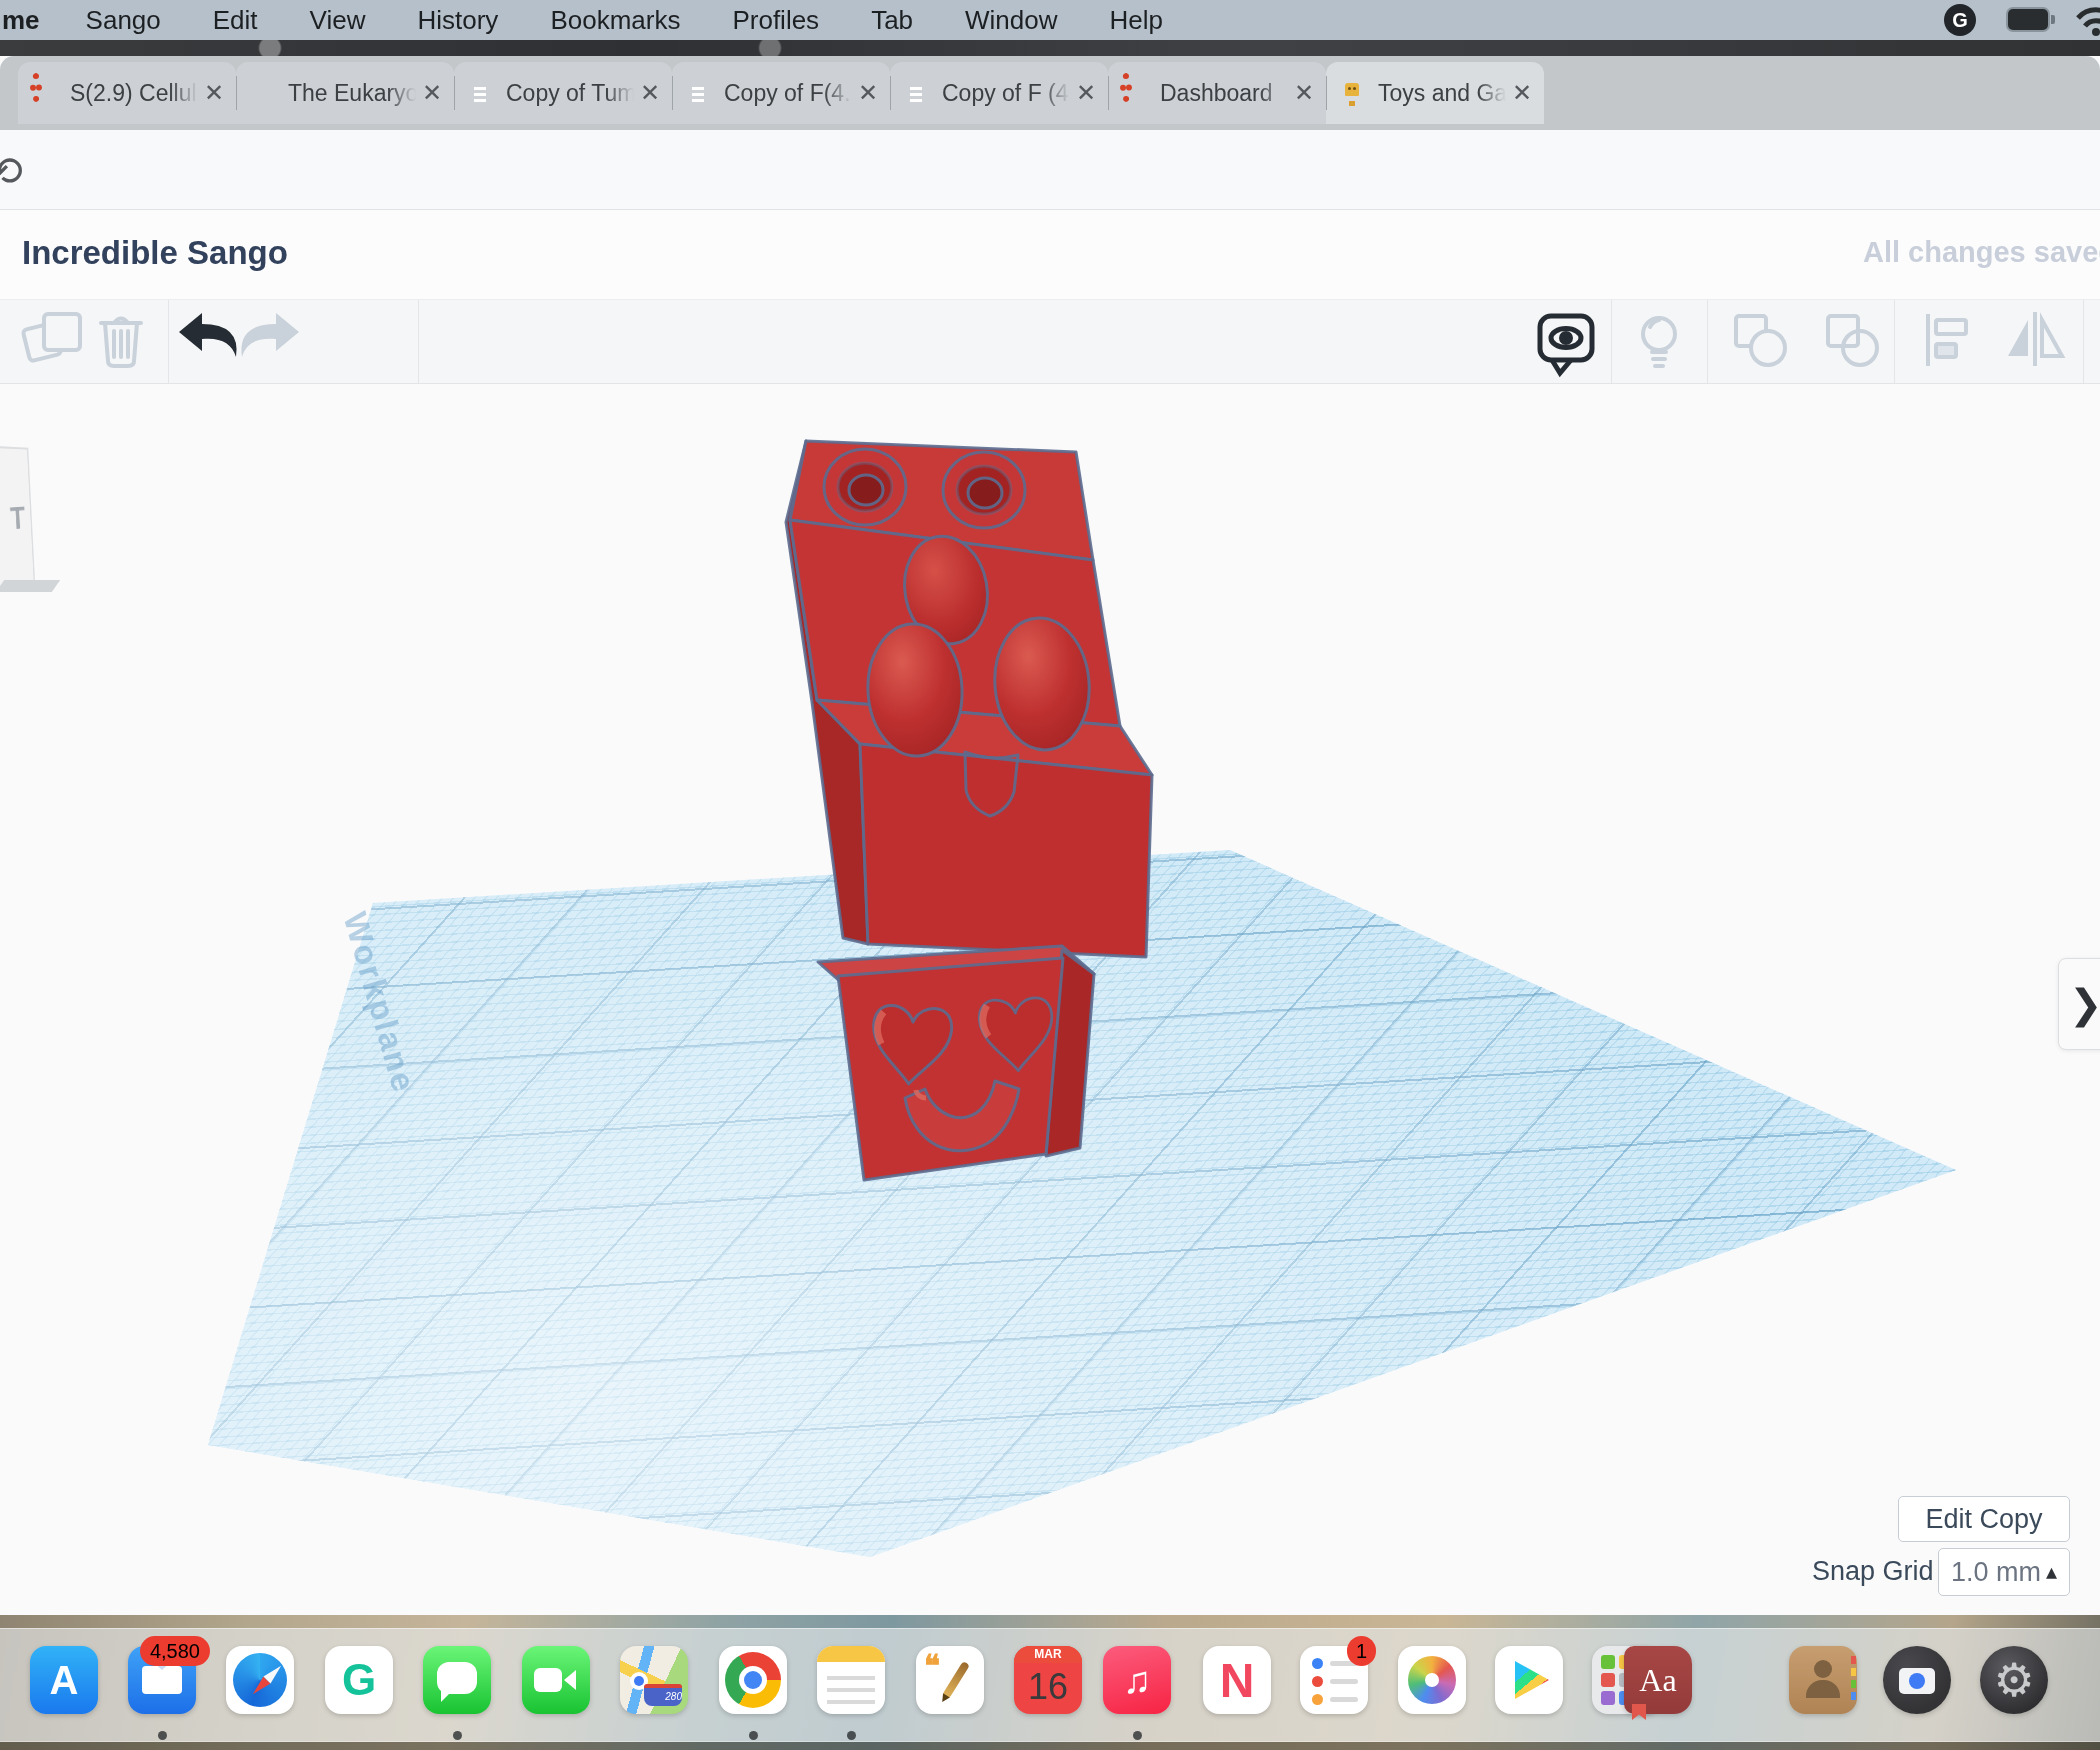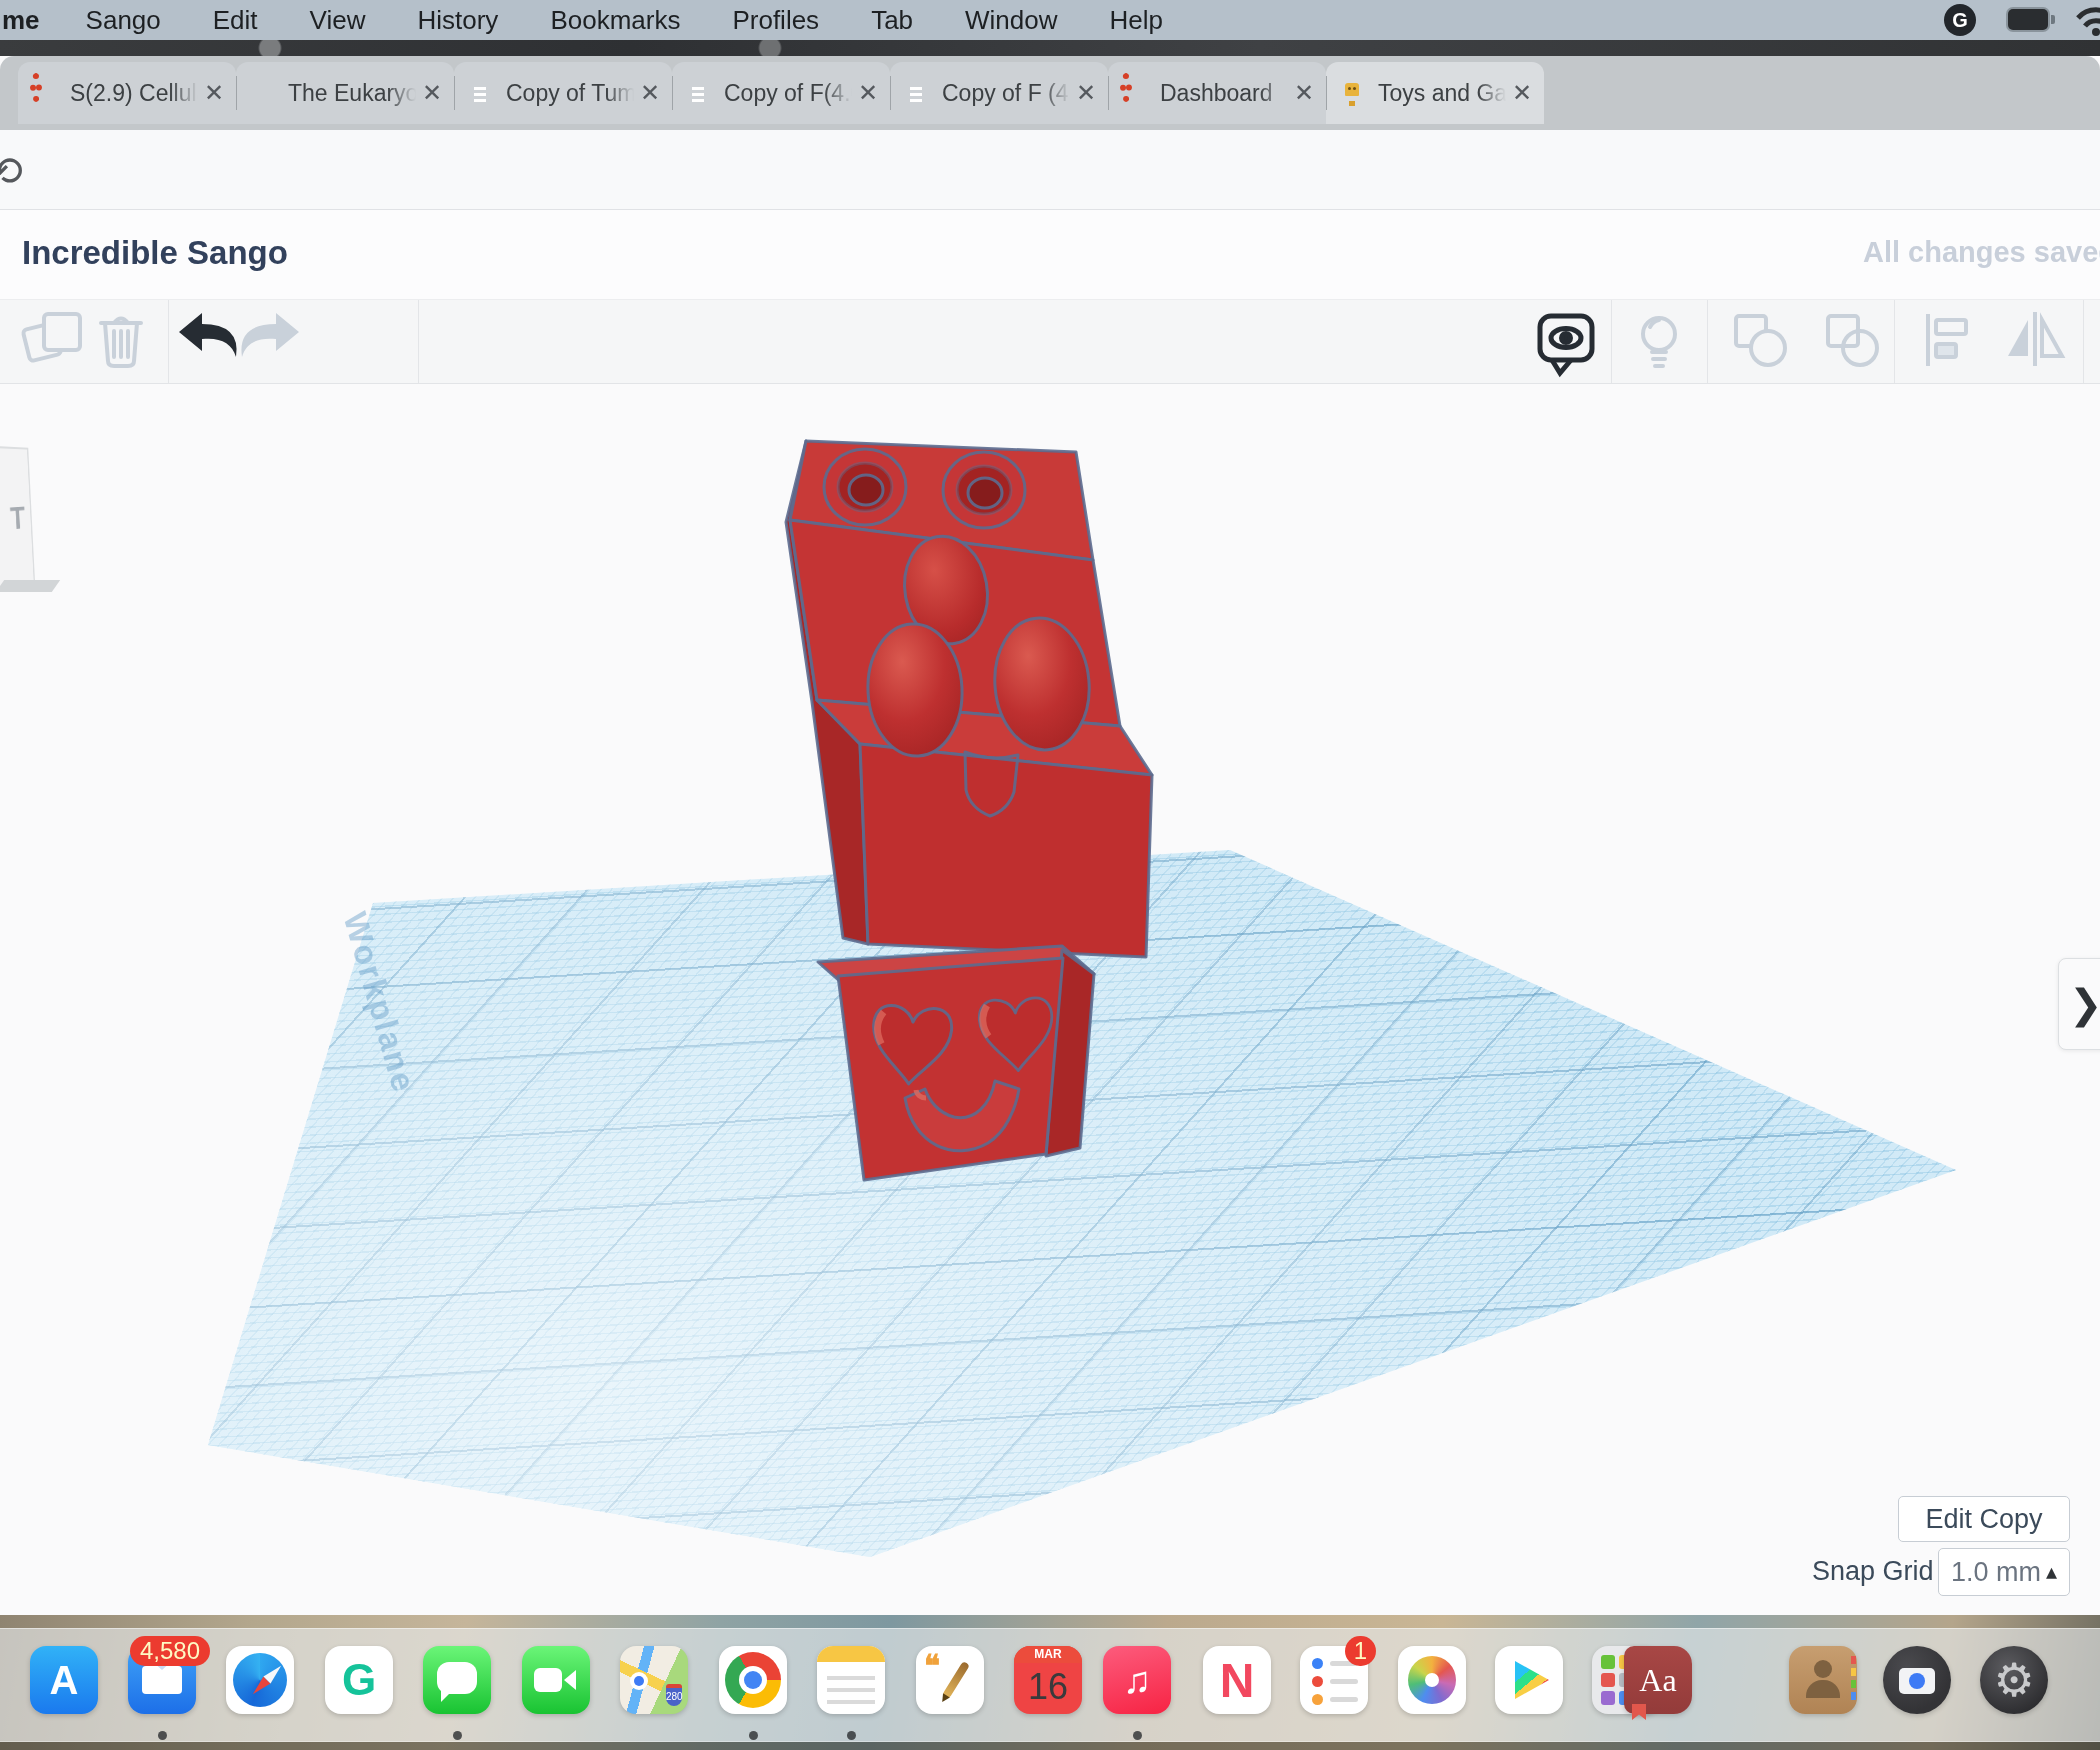--- a/index.html
+++ b/index.html
@@ -95,21 +95,21 @@
   #modelsvg{position:absolute;left:0;top:0;z-index:3;pointer-events:none;}
 
   
   #wallpaper{left:0;top:1615px;width:2100px;height:135px;
     background:linear-gradient(100deg,#8F8471 0%,#B3A78D 12%,#C5B59A 22%,#8FA3A4 34%,#7E98A0 42%,#BBA98D 55%,#C9B695 68%,#90A5A8 80%,#B4A58B 92%,#6C6A5E 100%);}
   #wallpaper:after{content:"";position:absolute;left:0;bottom:0;width:100%;height:8px;background:rgba(60,58,48,.55);}
   #dockbar{left:0;top:1628px;width:2100px;height:114px;background:rgba(233,235,237,.62);
            border-top:1px solid rgba(255,255,255,.5);border-bottom:1px solid rgba(255,255,255,.35);box-sizing:border-box;}
   .dkic{position:absolute;top:1646px;width:68px;height:68px;border-radius:16px;box-shadow:0 2px 5px rgba(0,0,0,.18);}
   .dkdot{position:absolute;top:1731px;width:9px;height:9px;border-radius:50%;background:rgba(40,42,45,.78);}
-  .badge{position:absolute;top:-10px;right:-14px;background:#EC3B2F;color:#fef9c3;font-size:24px;line-height:20px;
+  .badge{position:absolute;top:-10px;right:-14px;background:#EC3B2F;color:#000000;font-size:20px;line-height:20px;
          padding:5px 10px;border-radius:999px;white-space:nowrap;z-index:2;}
   .badge.sm{right:-8px;padding:5px 9px;}
   .cglyph{width:100%;height:100%;display:flex;align-items:center;justify-content:center;color:#fff;}
   
   .ic-appstore{background:linear-gradient(180deg,#31B2F7,#1A79EE);}
   .ic-appstore .cglyph{font-size:40px;font-weight:bold;}
   .ic-mail{background:linear-gradient(180deg,#3FA2F7,#1D6FE8);}
   .ic-mail .env{position:absolute;left:14px;top:20px;width:40px;height:28px;background:#fff;border-radius:4px;overflow:hidden;}
   .ic-mail .env:after{content:"";position:absolute;left:0;top:-14px;width:0;height:0;
       border:20px solid transparent;border-top:18px solid #C9DCF5;}
@@ -129,22 +129,22 @@
   .ic-ft{background:linear-gradient(180deg,#6BF578,#19C332);}
   .ic-ft .cam{position:absolute;left:12px;top:22px;width:28px;height:24px;background:#fff;border-radius:6px;}
   .ic-ft .cam:after{content:"";position:absolute;right:-14px;top:2px;border:10px solid transparent;border-right:12px solid #fff;border-left:none;}
   .ic-maps{background:
       linear-gradient(115deg,transparent 62%,#A8D97C 62%),
       linear-gradient(25deg,transparent 42%,#F7D14E 42% 54%,transparent 54%),
       linear-gradient(105deg,transparent 28%,#63B3F7 28% 40%,transparent 40%),
       #F2EDE3;}
   .ic-maps .dot{position:absolute;left:10px;top:26px;width:18px;height:18px;background:#fff;border-radius:50%;}
   .ic-maps .dot:after{content:"";position:absolute;left:4px;top:4px;width:10px;height:10px;background:#3E7BF5;border-radius:50%;}
-  .ic-maps .shield{position:absolute;right:6px;bottom:8px;width:16px;height:18px;background:#4A63C8;border-radius:3px 3px 8px 8px;
-      color:#fff;font-size:10px;text-align:right;line-height:18px;border-top:4px solid #D94437;box-sizing:content-box;}
+  .ic-maps .shield{position:absolute;right:6px;bottom:8px;width:38px;height:18px;background:#4A63C8;border-radius:3px 3px 8px 8px;
+      color:#fff;font-size:10px;text-align:right;line-height:18px;border-top:4px solid #D94437;box-sizing:content-box;font-style:italic;}
   .ic-chrome{background:#fff;border-radius:16px;}
   .ic-chrome .ball{position:absolute;left:6px;top:6px;width:56px;height:56px;border-radius:50%;
       background:conic-gradient(from -30deg,#EA4335 0 120deg,#FBBC05 0 240deg,#34A853 0 360deg);}
   .ic-chrome .ball:before{content:"";position:absolute;left:14px;top:14px;width:28px;height:28px;background:#fff;border-radius:50%;}
   .ic-chrome .ball:after{content:"";position:absolute;left:19px;top:19px;width:18px;height:18px;background:#4285F4;border-radius:50%;}
   .ic-notes{background:#fff;}
   .ic-notes:before{content:"";position:absolute;left:0;top:0;width:100%;height:16px;background:#F7C644;border-radius:16px 16px 0 0;}
   .ic-notes .ln{position:absolute;left:10px;top:30px;width:48px;height:4px;background:#DADADA;
       box-shadow:0 12px 0 #DADADA,0 24px 0 #DADADA;}
   .ic-pages{background:#fff;}

